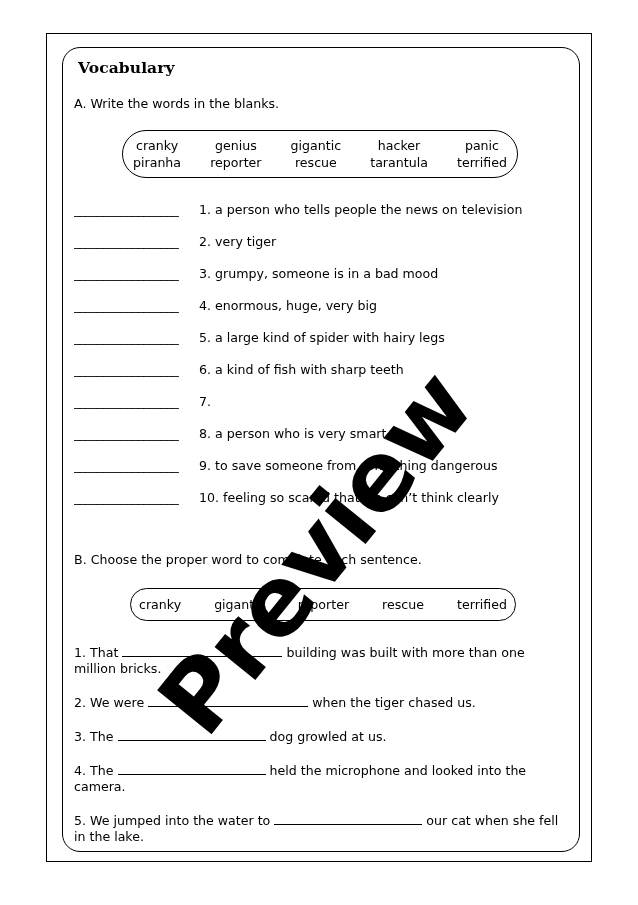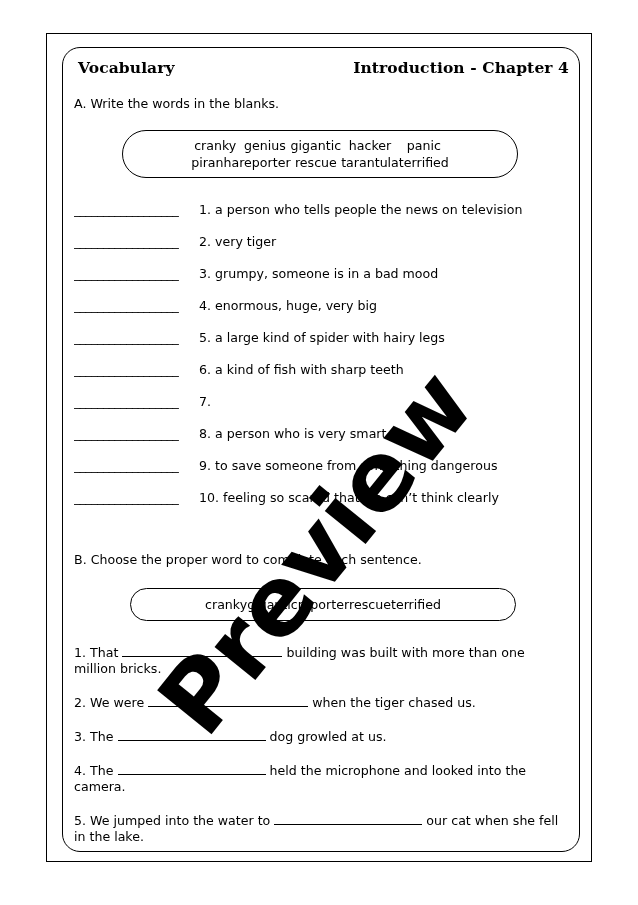--- a/index.html
+++ b/index.html
@@ -72,21 +72,21 @@
   #instr-a { top: 49px; }
   #instr-b { top: 505px; }
 
   
   .wordbank {
     position: absolute;
     border: 1px solid #000000;
     box-sizing: border-box;
     display: flex;
     align-items: center;
-    justify-content: center;
+    justify-content: space-between;
   }
   #wordbank-a {
     left: 48px;
     top: 83px;
     width: 396px;
     height: 48px;
     border-radius: 24px;
     padding: 0 10px;
   }
   #wordbank-b {
@@ -178,21 +178,20 @@
 </head>
 <body>
 
 <div id="page-outer"></div>
 <div id="page-inner"></div>
 
 <div id="content">
 
   <div class="header">
     <div class="header-left">Vocabulary</div>
-    <div class="header-right">Introduction - Chapter 4</div>
   </div>
 
   <div class="instruction" id="instr-a">A. Write the words in the blanks.</div>
 
   <div class="wordbank" id="wordbank-a">
     <div class="wb-col">
       <span>cranky</span>
       <span>piranha</span>
     </div>
     <div class="wb-col">

